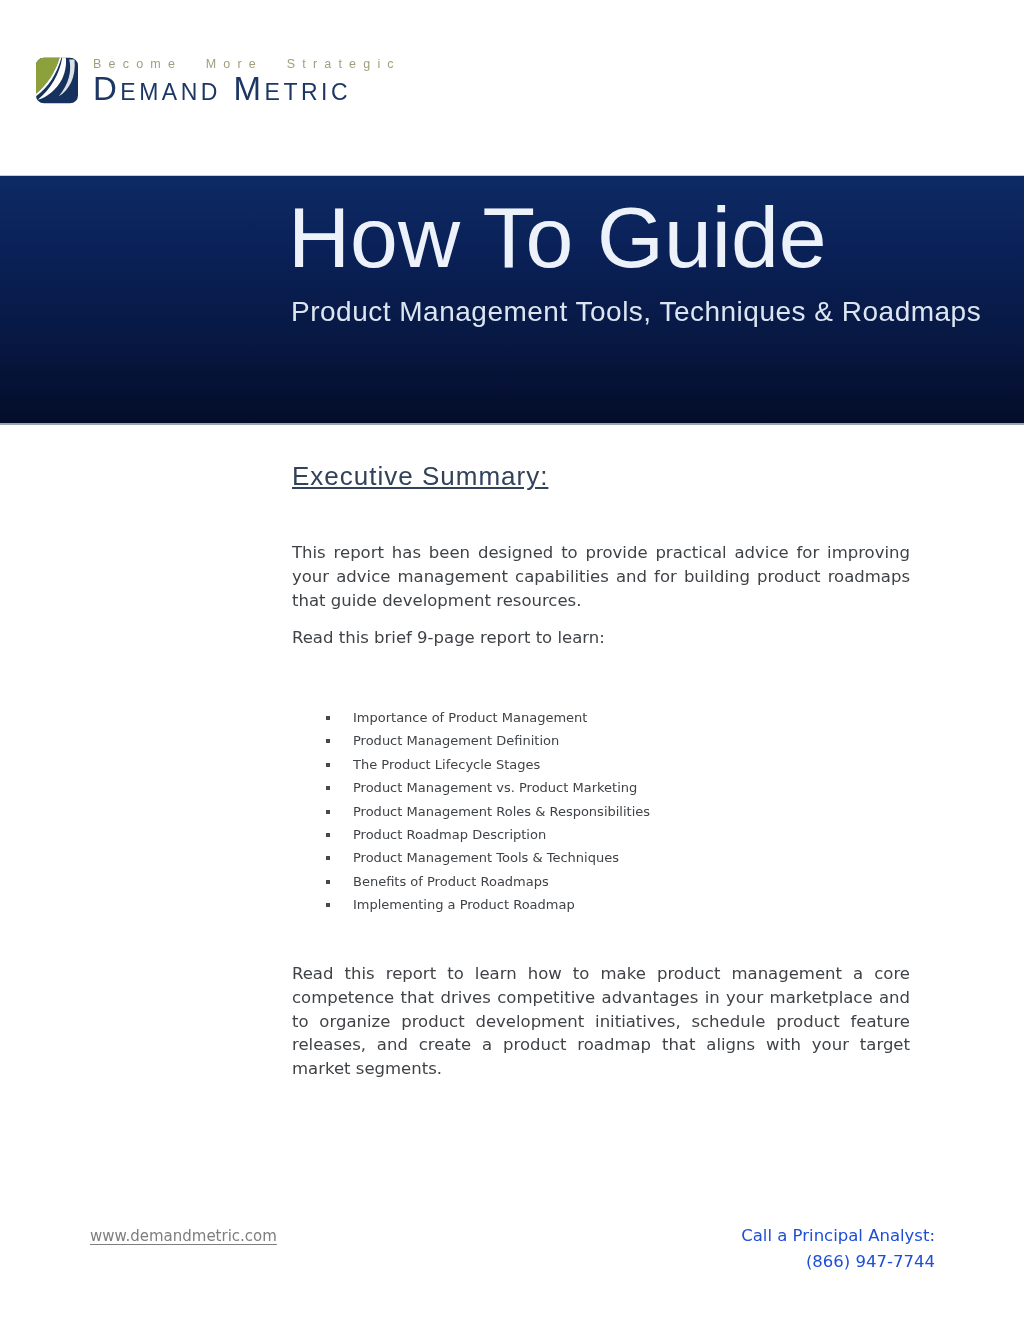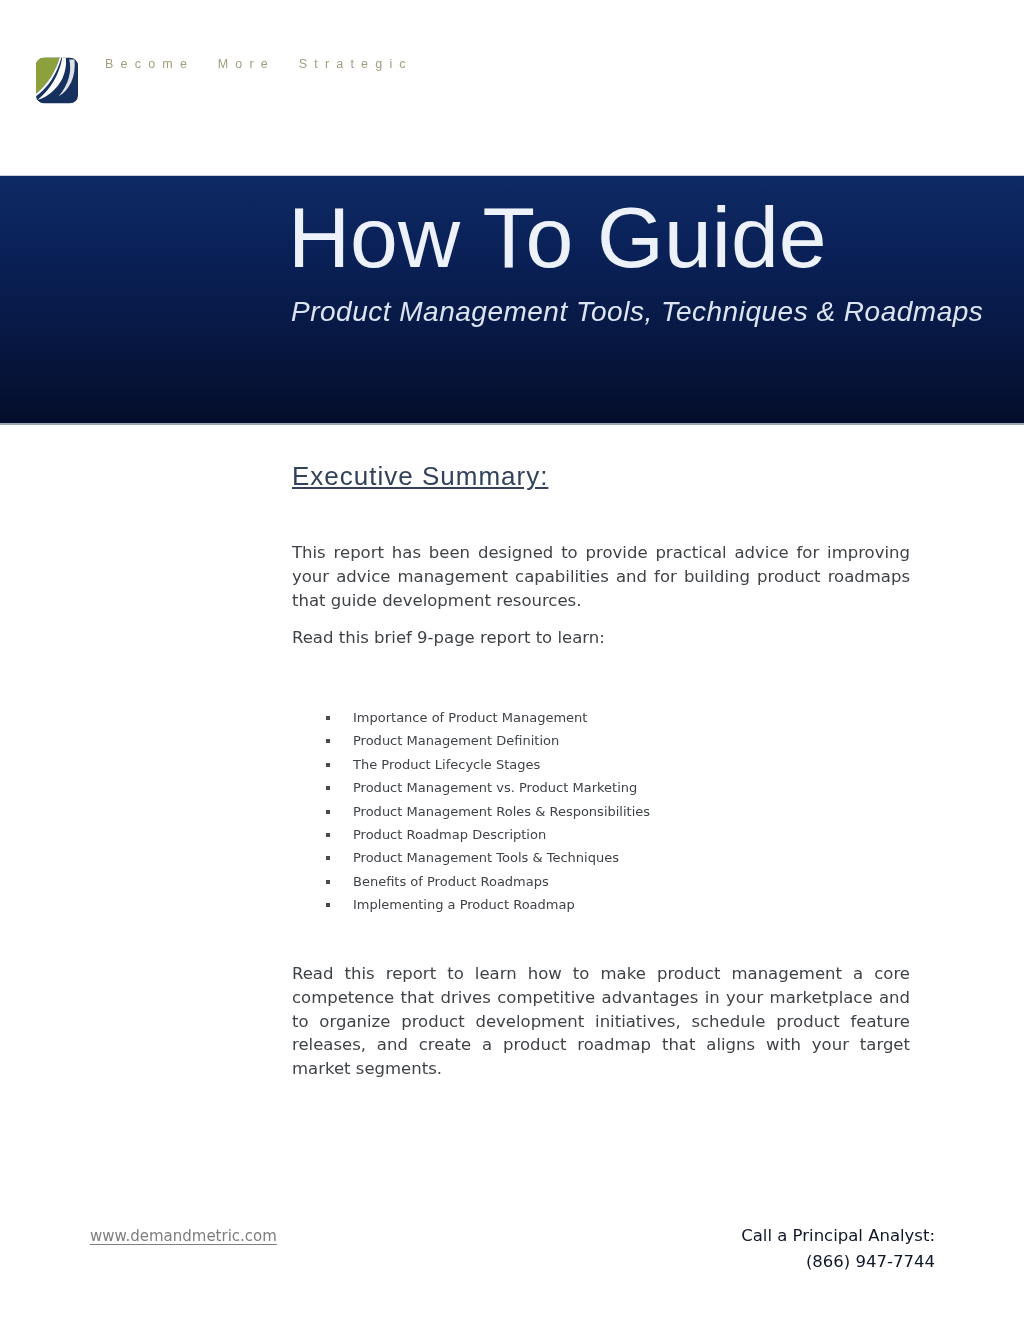--- a/index.html
+++ b/index.html
@@ -4,21 +4,21 @@
 <style>
   * { margin:0; padding:0; box-sizing:border-box; }
   html,body { background:#ffffff; }
   .page {
     position:relative; width:1024px; height:1326px;
     background:#ffffff; overflow:hidden;
     font-family:"DejaVu Sans", sans-serif;
   }
 
   
-  .logo { position:absolute; left:36px; top:57px; display:flex; align-items:flex-start;gap:12px; }
+  .logo { position:absolute; left:36px; top:57px; display:flex; align-items:flex-start; }
   .logo-mark { width:42px; height:47px; display:block; }
   .logo-text { margin-left:15px; }
   .tagline {
     font-family:"Liberation Sans", sans-serif;
     font-size:12.5px; letter-spacing:7.2px; word-spacing:13px;
     color:#a29d7d; white-space:nowrap;
   }
   .brand {
     font-family:"Liberation Sans", sans-serif;
     font-variant:small-caps; font-weight:500;
@@ -36,21 +36,21 @@
   .banner-title {
     position:absolute; left:288px; top:18px;
     font-family:"Liberation Sans", sans-serif;
     font-weight:300; font-size:86px; line-height:1.0;
     color:#edf2fa; white-space:nowrap;
   }
   .banner-sub {
     position:absolute; left:291px; top:120px;
     font-family:"Liberation Sans", sans-serif;
     font-weight:300; font-size:28px; letter-spacing:0.5px;
-    color:#dce5f1; white-space:nowrap;font-style:italic;
+    color:#dce5f1; white-space:nowrap;
   }
 
   
   .heading {
     position:absolute; left:292px; top:461px;
     font-family:"Liberation Sans", sans-serif;
     font-size:26px; font-weight:400; letter-spacing:1px;
     color:#32425a; white-space:nowrap;text-decoration:underline;
   }
   .para {
@@ -79,38 +79,39 @@
   
   .site-link {
     position:absolute; left:90px; top:1227px;
     font-size:15px; color:#7e7e7e;
     text-decoration:underline; text-underline-offset:3px;
     cursor:pointer; white-space:nowrap;
   }
   .contact {
     position:absolute; right:89px; top:1223px;
     text-align:right; font-size:16.5px; line-height:26px;
-    color:#0f172a; white-space:nowrap;
+    color:#1d4ed8; white-space:nowrap;
   }
 </style>
 </head>
 <body>
 
 <div class="page">
 
   <div class="logo">
     <svg class="logo-mark" viewBox="0 0 48 52" xmlns="http://www.w3.org/2000/svg">
       <rect x="0" y="0" width="48" height="52" rx="9" fill="#16315e"></rect>
       <path d="M30,0 C27,18 17,36 2,48 C12,46 24,36 30,24 C34,15 35,6 34,0 Z" fill="#ffffff"></path>
       <path d="M0,9 C0,4 4,0 9,0 L27,0 C22,16 13,31 0,41 Z" fill="#8ca13c"></path>
       <path d="M27,0 C22,16 13,31 0,41 L0,44 C14,34 24,18 29,0 Z" fill="#ffffff"></path>
       <path d="M38,2 C41,14 38,30 26,44 C38,37 46,22 44,2 Z" fill="#ffffff" opacity="0.85"></path>
     </svg>
     <div class="logo-text">
       <div class="tagline">Become More Strategic</div>
+      <div class="brand">Demand Metric</div>
     </div>
   </div>
 
   <div class="banner">
     <div class="banner-title">How To Guide</div>
     <div class="banner-sub">Product Management Tools, Techniques &amp; Roadmaps</div>
   </div>
 
   <div class="heading">Executive Summary:</div>
 

